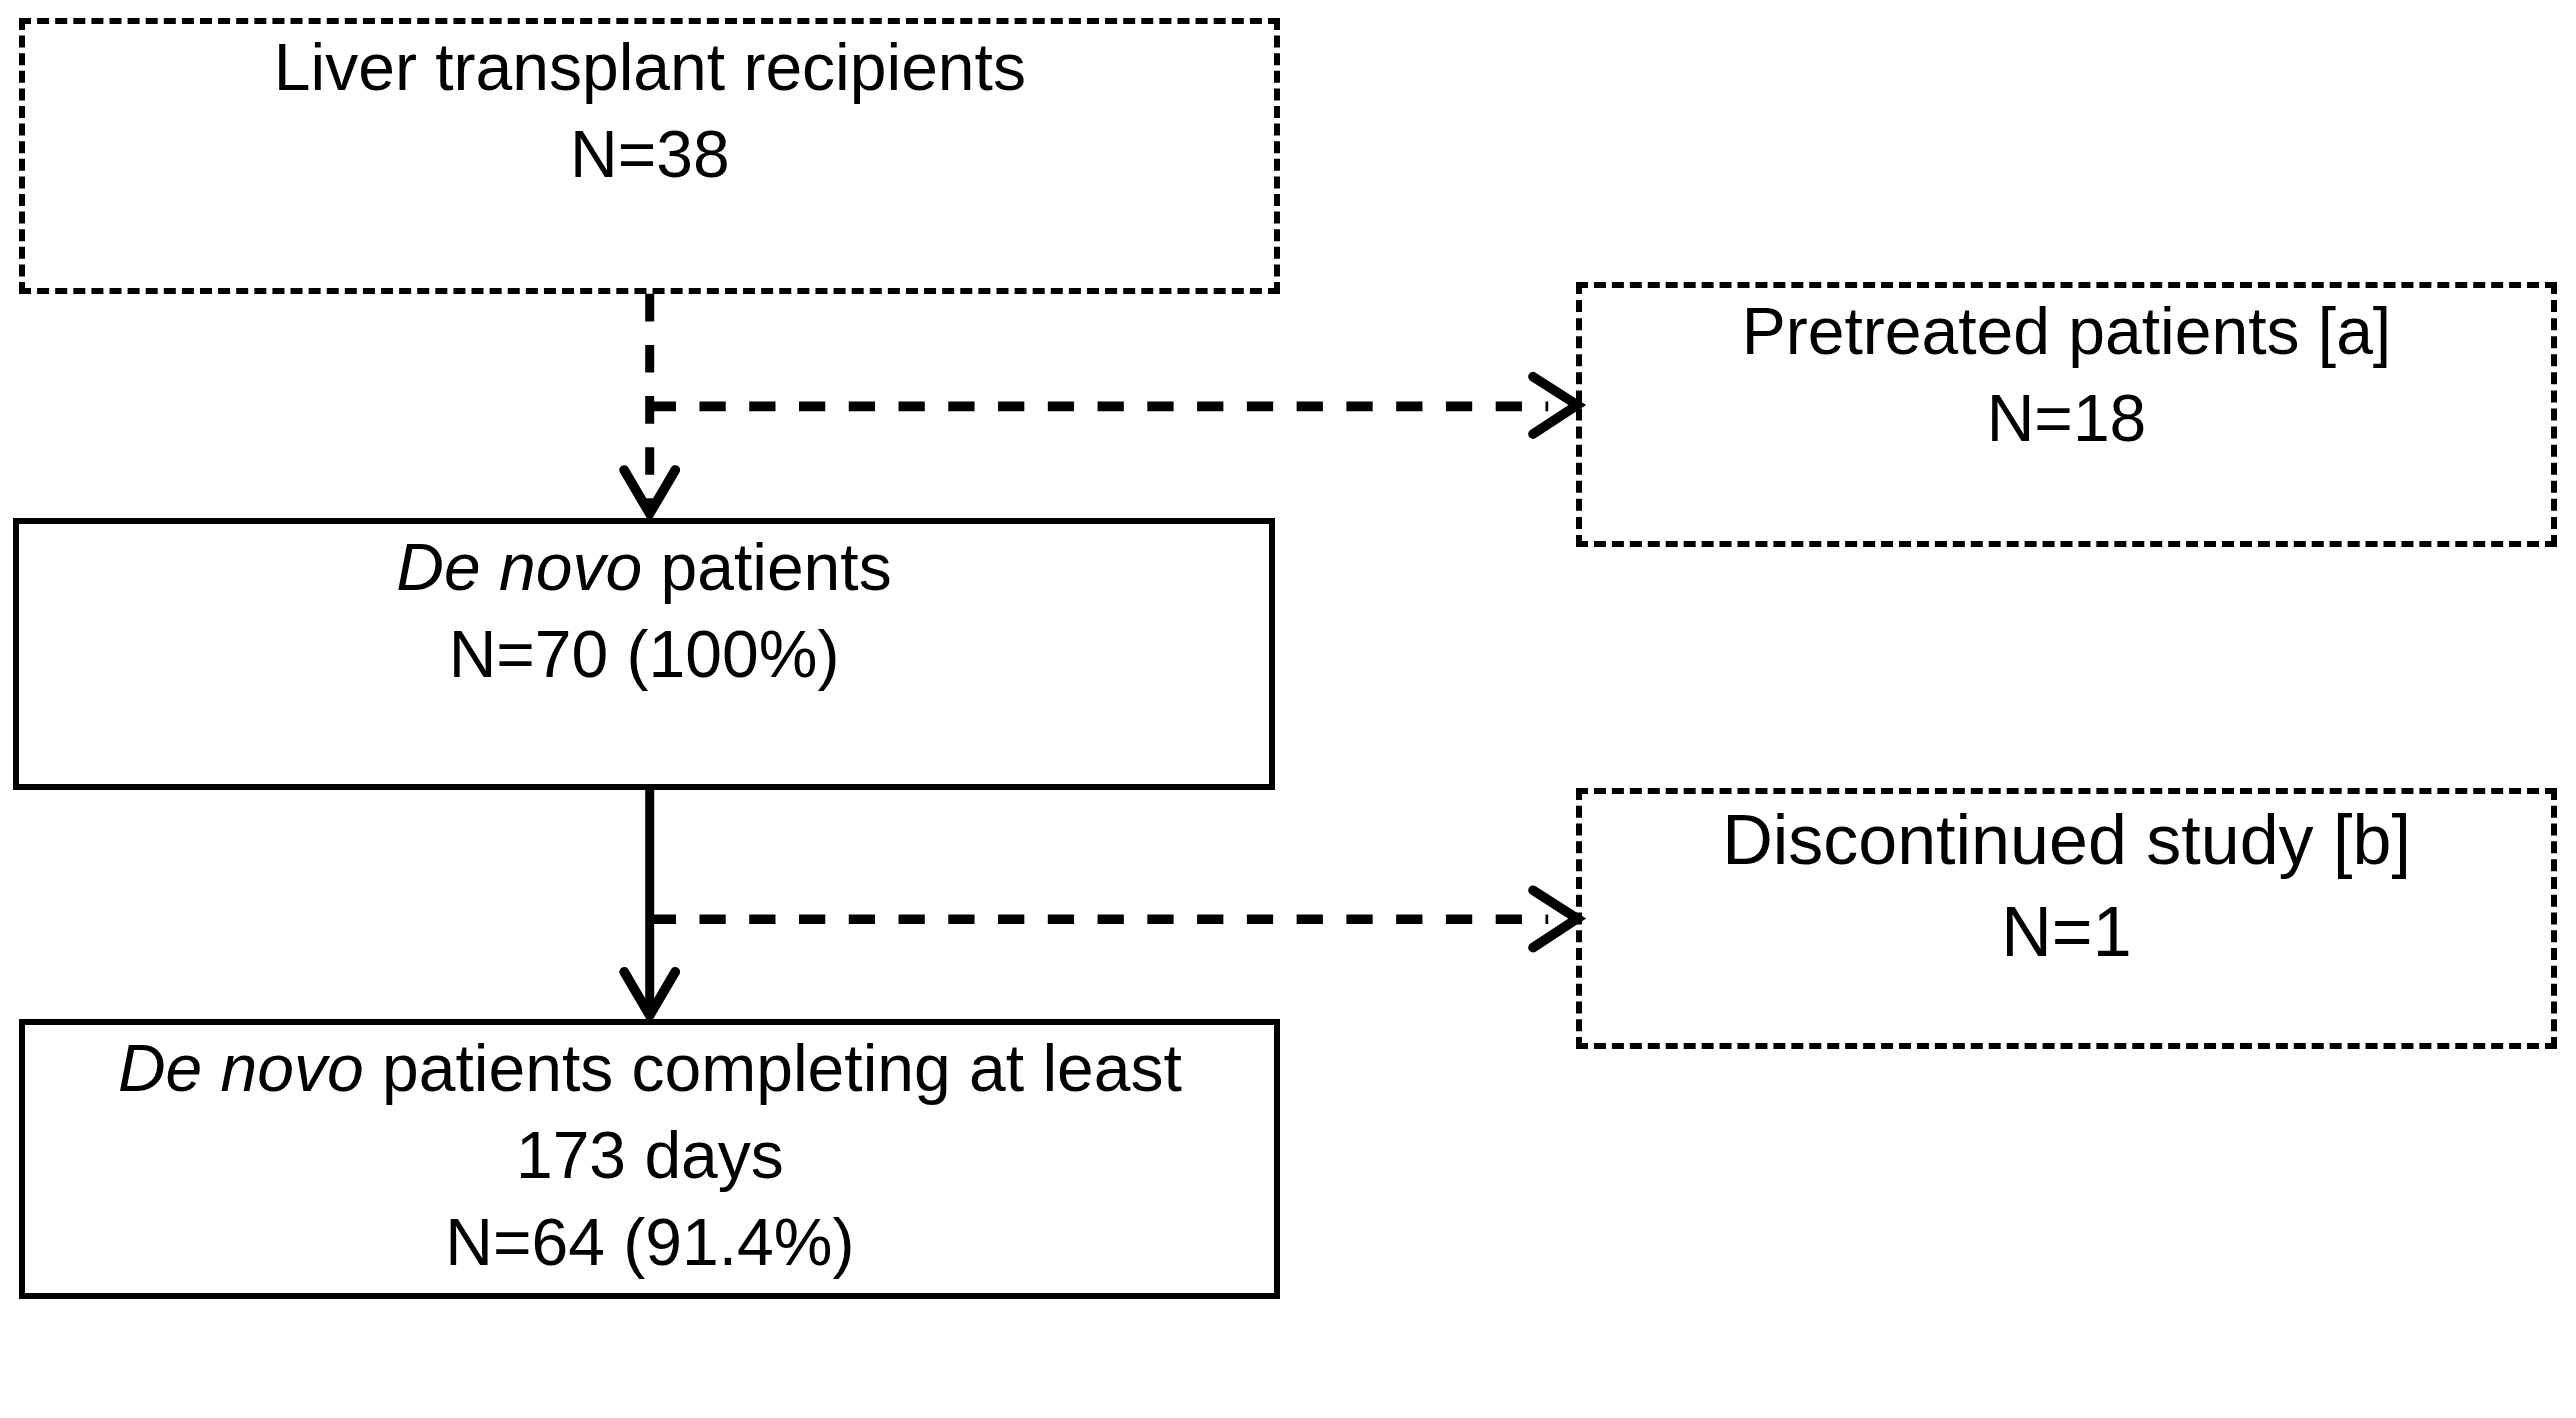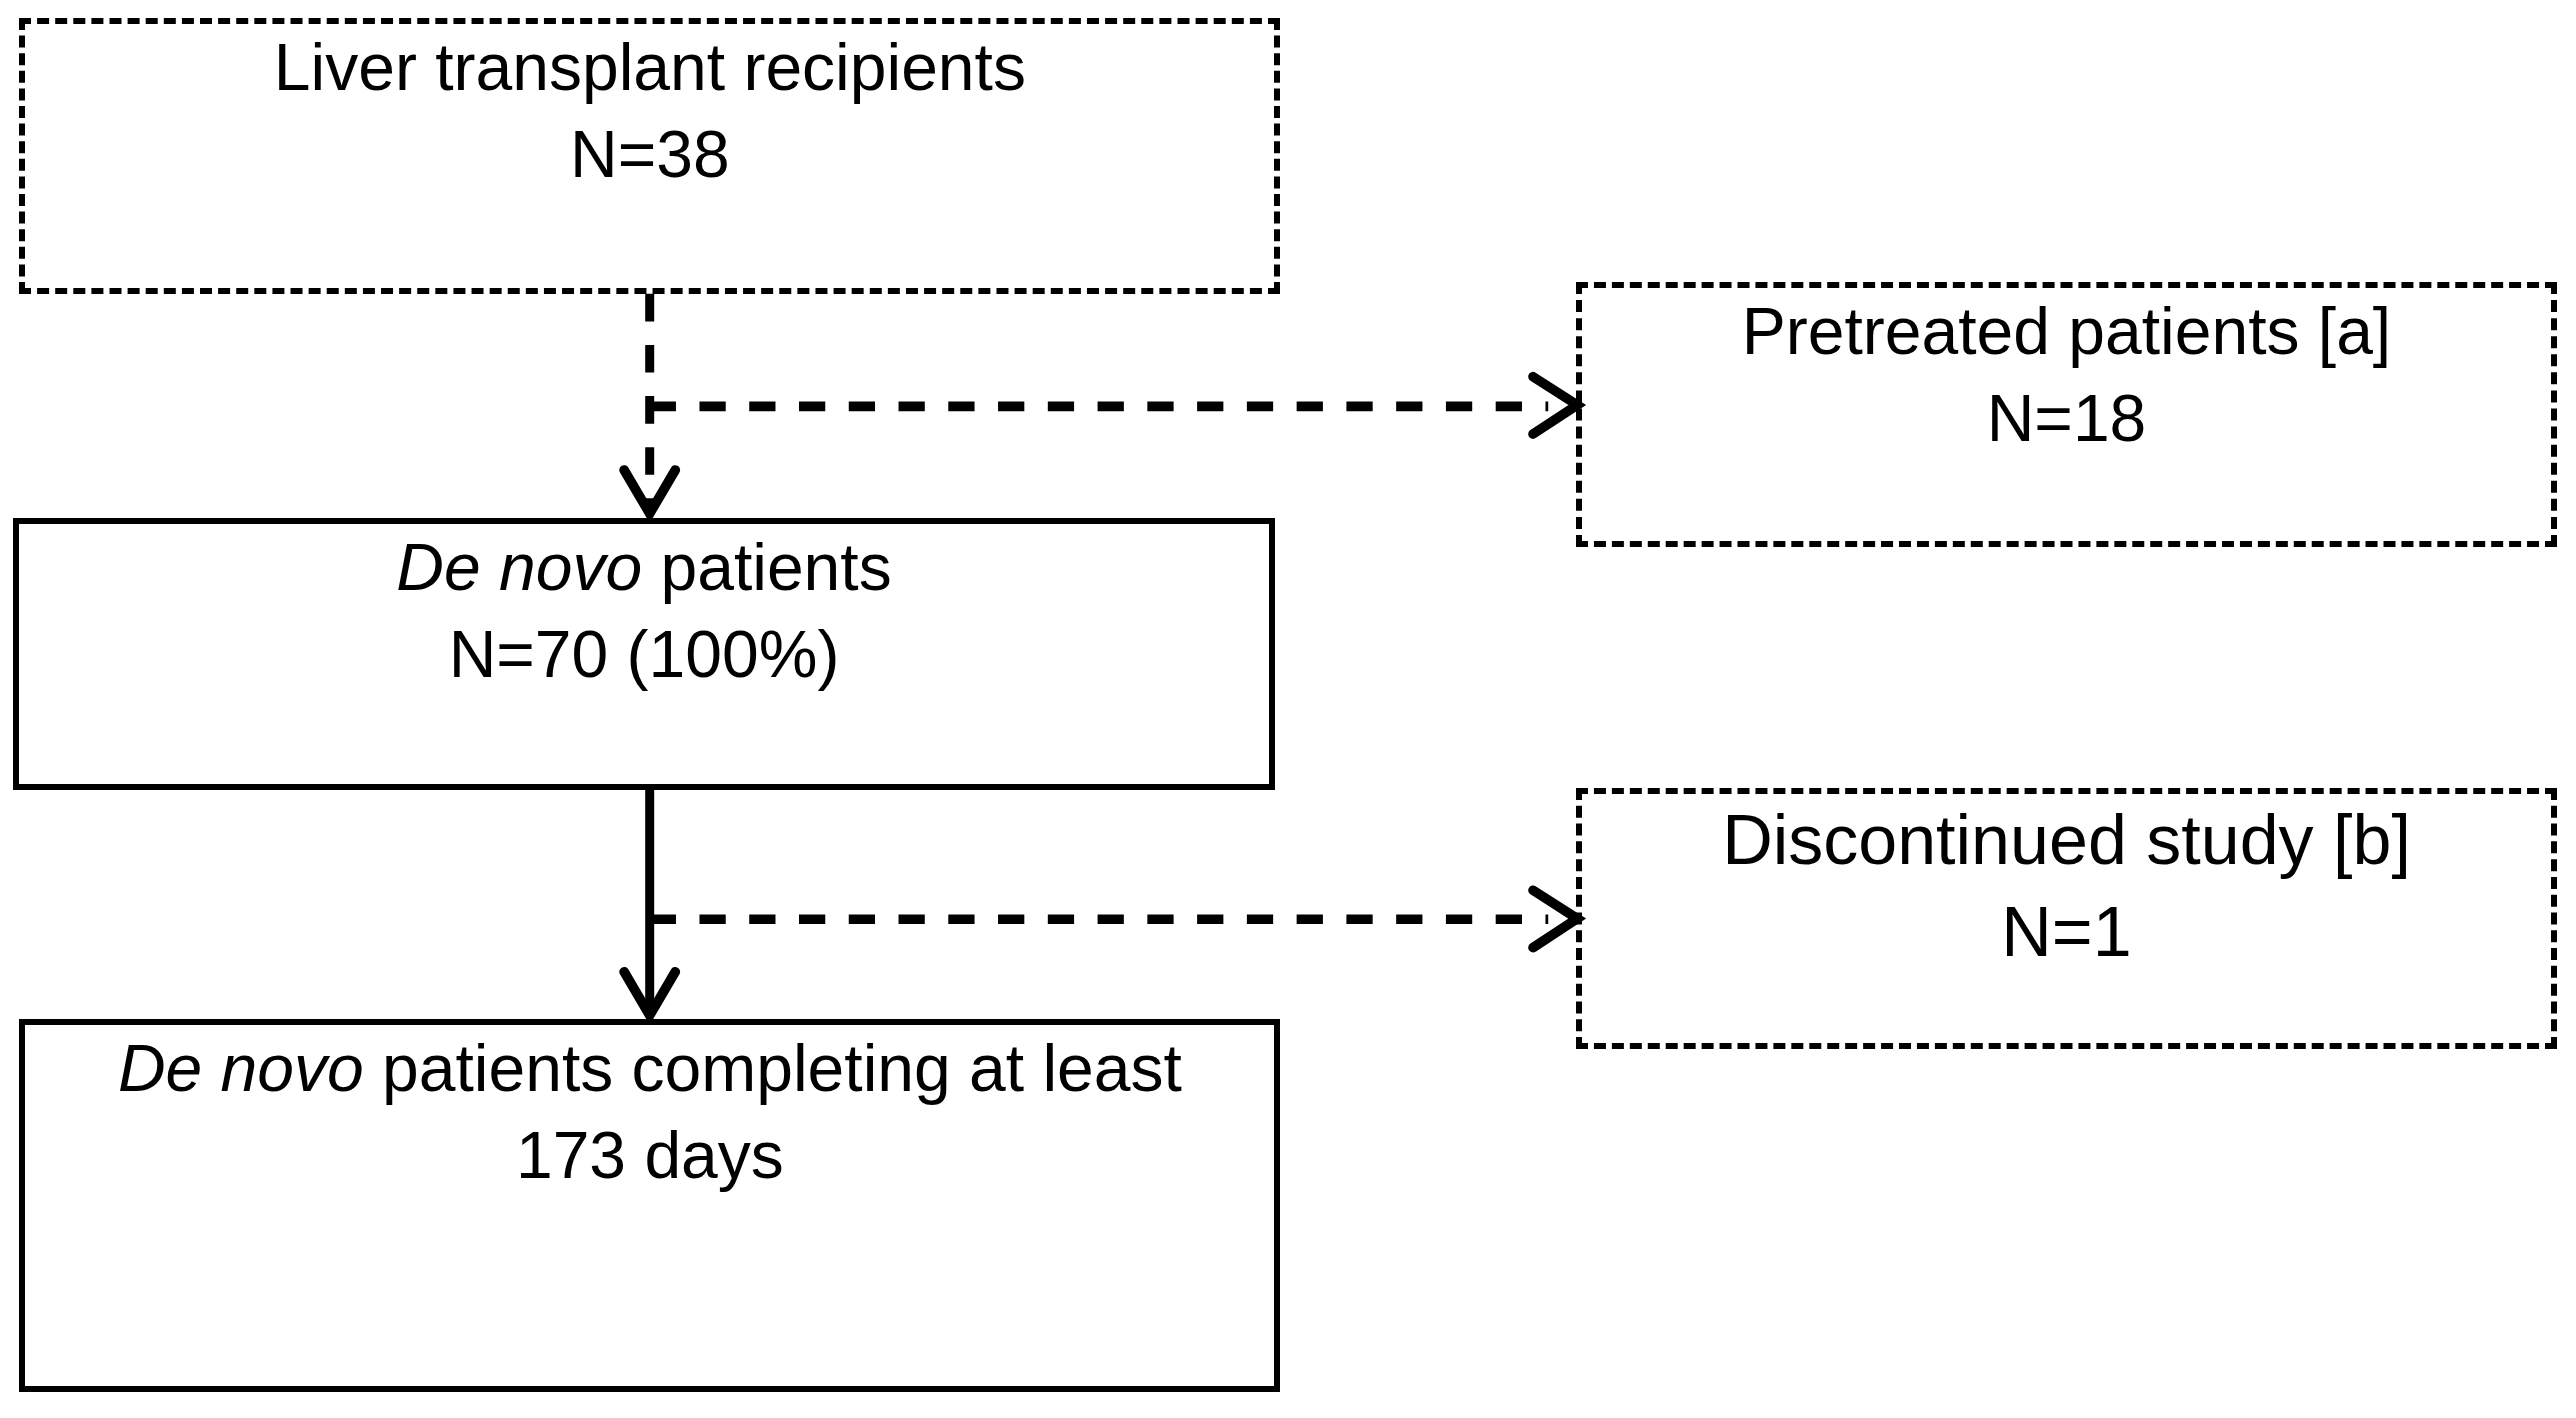--- a/index.html
+++ b/index.html
@@ -48,21 +48,21 @@
   
   #box-liver-transplant-recipients {
     left: 19.4px;  top: 18px;   width: 1261px; height: 276px;
     font-size: 66px;
   }
   #box-de-novo-patients {
     left: 13px;  top: 518px;  width: 1262px; height: 272px;
     font-size: 66px;
   }
   #box-de-novo-completing {
-    left: 19.4px;  top: 1019px; width: 1261px; height: 373px;
+    left: 19.4px;  top: 1019px; width: 1261px; height: 280px;
     font-size: 66px;
   }
   #box-pretreated-patients {
     left: 1576px; top: 282px;  width: 981px; height: 265px;
     font-size: 66px;
   }
   #box-discontinued-study {
     left: 1576px; top: 788px; width: 981px; height: 261px;
     font-size: 70px;
   }
@@ -89,20 +89,21 @@
     <span class="node-line">N=38</span>
   </div>
 
   <div class="node-box solid" id="box-de-novo-patients">
     <span class="node-line"><i class="em">De novo</i><span> patients</span></span>
     <span class="node-line">N=70 (100%)</span>
   </div>
 
   <div class="node-box solid" id="box-de-novo-completing">
     <span class="node-line wrapline"><i class="em">De novo</i><span> patients completing at least 173 days</span></span>
+    <span class="node-line">N=64 (91.4%)</span>
   </div>
 
   <div class="node-box dashed" id="box-pretreated-patients">
     <span class="node-line">Pretreated patients [a]</span>
     <span class="node-line">N=18</span>
   </div>
 
   <div class="node-box dashed" id="box-discontinued-study">
     <span class="node-line">Discontinued study [b]</span>
     <span class="node-line">N=1</span>

